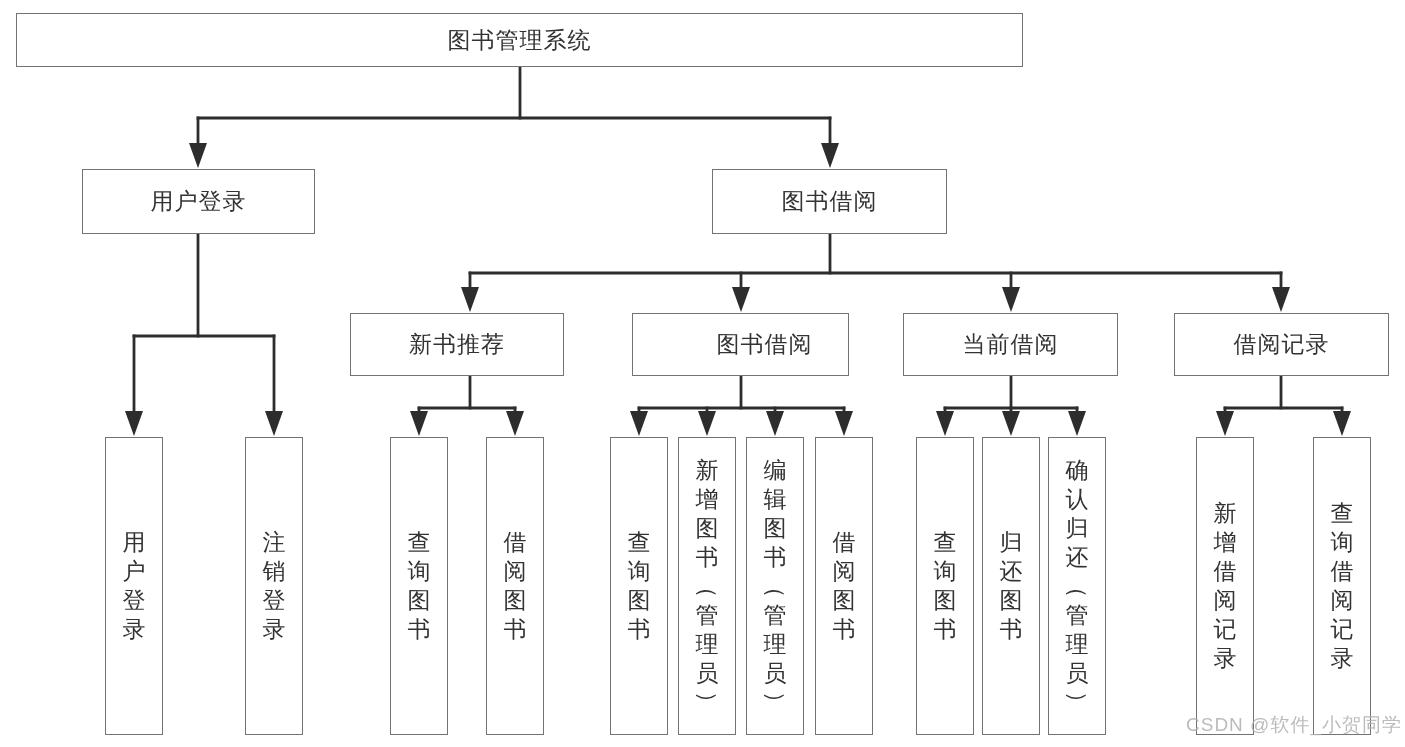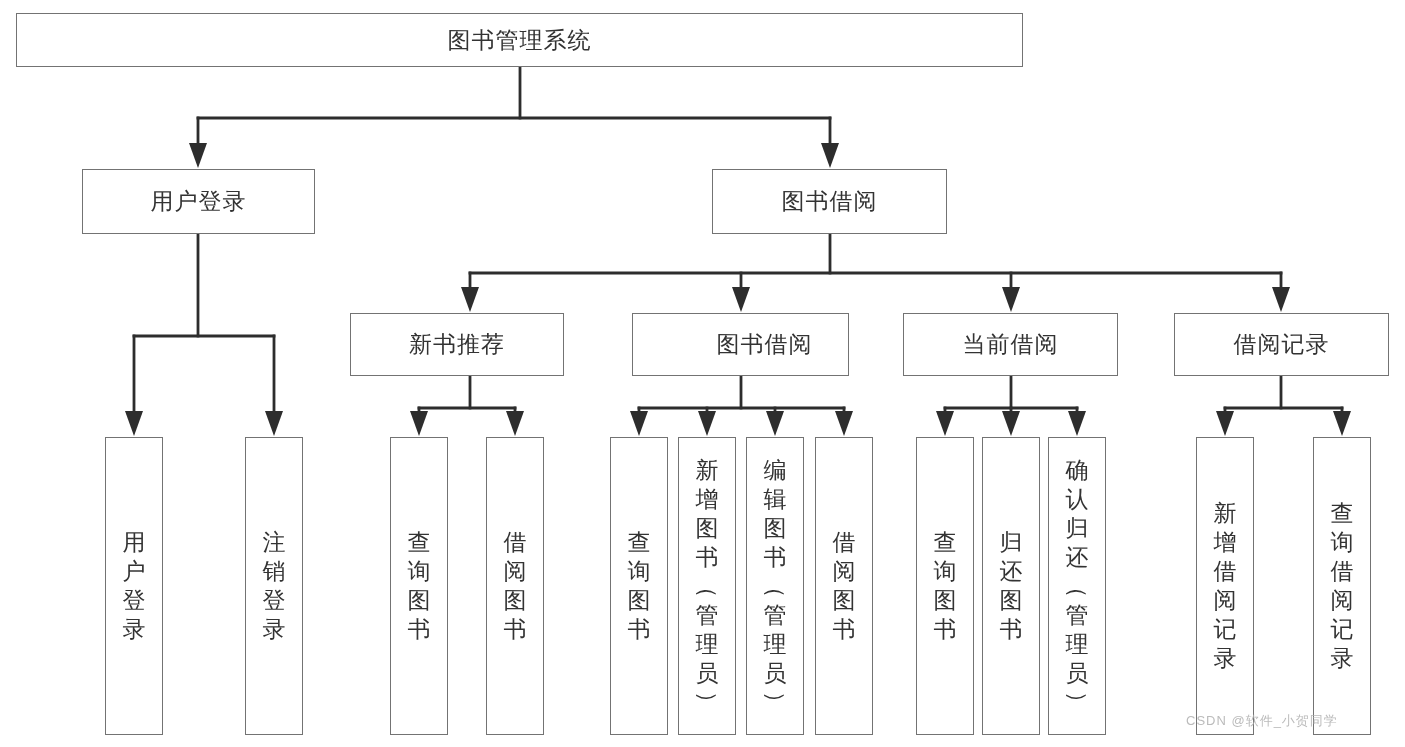--- a/index.html
+++ b/index.html
@@ -20,21 +20,21 @@
   .lvl3{top:313px;height:63px;}
   .leaf{top:437px;width:58px;height:298px;}
   .vcol{
     display:flex;flex-direction:column;align-items:center;justify-content:center;
     gap:6px;font-size:23px;line-height:1;height:100%;
   }
   .vcol span{display:block;line-height:1;}
   .vcol span.rot{transform:rotate(90deg);}
   .watermark{
     position:absolute;left:1186px;top:712px;z-index:5;
-    font-size:13px;letter-spacing:1px;color:rgba(175,175,175,0.85);
+    font-size:19px;letter-spacing:1px;color:rgba(175,175,175,0.85);
     white-space:nowrap;
   }
 </style>
 </head>
 <body>
 
 <div class="stage">
 
   <svg id="wires" class="connectors" width="1405" height="747">
       <line x1="520" y1="67" x2="520" y2="118" stroke="#2d2d2d" stroke-width="2.8" stroke-linecap="square"></line>

